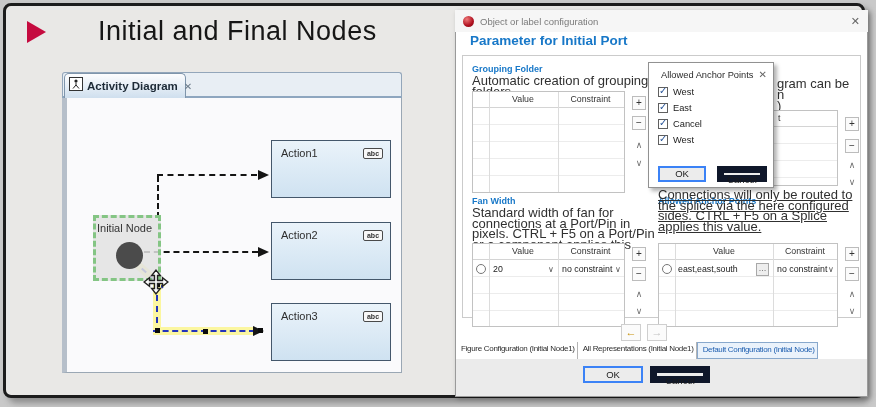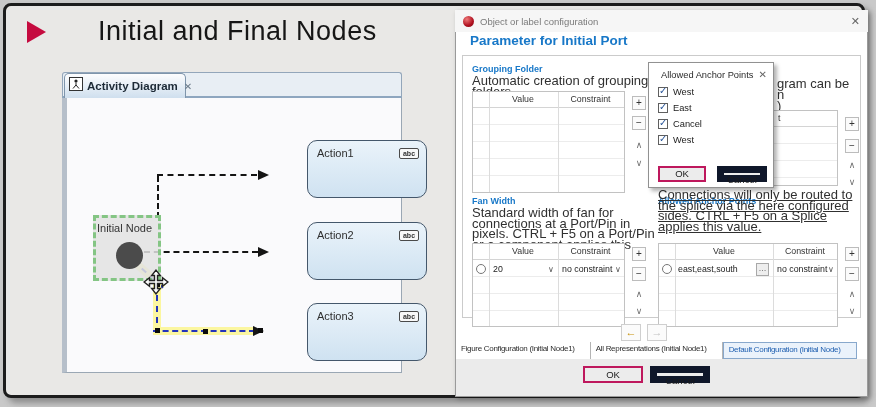--- a/index.html
+++ b/index.html
@@ -14,22 +14,22 @@
   .slide-title { font-size:27px; color:#161616; letter-spacing:0.5px; }
 
   
   .panel-strip { left:62px; top:72px; width:340px; height:26px; background:#e8eef4; border:1px solid #93a6ba; border-bottom:2px solid #8ea6bf; border-radius:3px 3px 0 0; }
   .panel-tab { left:64px; top:73px; width:122px; height:25px; background:linear-gradient(#fdfdfe,#cfdfee);
                border:1px solid #7f95ab; border-bottom:none; border-radius:5px 5px 0 0; display:flex; align-items:center; padding:0 4px; gap:4px; }
   .panel-tab .lbl { font-size:11.5px; font-weight:bold; color:#1d2a36; white-space:nowrap; }
   .panel-tab .x { font-size:10px; color:#6b7b8a; margin-left:2px; }
   .panel-body { left:62px; top:98px; width:340px; height:275px; background:#fafafc; border:1px solid #9aa7b4; border-left:5px solid #b6bfca; border-top:none; }
 
-  .action-box { width:120px; height:58px; border:1.5px solid #44576b; border-radius:10px;
-                background:linear-gradient(#eaf3fa,#cfe2f1);margin-left:36px; }
+  .action-box { width:120px; height:58px; border:1.5px solid #44576b; border-radius:0;
+                background:linear-gradient(#eaf3fa,#cfe2f1); }
   .action-box .name { position:absolute; left:9px; top:6px; font-size:11px; color:#2e2e2e; }
   .action-badge { position:absolute; right:7px; top:7px; width:20px; height:11px; border:1px solid #4a4a4a; border-radius:2px;
                   background:#f8f8f8; font-size:7px; color:#333; text-align:center; line-height:9px; font-weight:bold; }
 
   .init-sel { left:93px; top:215px; width:68px; height:66px; border:3px dashed #84c584; background:rgba(226,226,226,0.85); }
   .init-lbl { left:97px; top:222px; font-size:11px; color:#333; white-space:nowrap; }
   .init-circle { left:116px; top:242px; width:27px; height:27px; border-radius:50%; background:#4b4b4b; }
 
   .dash-h { border-top:2px dashed #141414; height:0; }
   .dash-v { border-left:2px dashed #141414; width:0; }
@@ -57,26 +57,26 @@
               background:repeating-linear-gradient(to bottom, #fff 0 16px, #ececec 16px 17px); }
   .vsep { position:absolute; top:0; bottom:0; width:1px; background:#dcdcdc; }
   .radio { width:10px; height:10px; border:1px solid #777; border-radius:50%; background:#fff; }
   .ddl { font-size:8px; color:#555; }
   .cellv { font-size:8.8px; color:#222; white-space:nowrap; }
   .mini-btn { width:14px; height:14px; border:1px solid #bcbcbc; background:#fbfbfb; font-size:10px; line-height:11px; text-align:center; color:#333; }
   .mini-chev { width:14px; height:12px; font-size:9px; line-height:11px; text-align:center; color:#707070; }
   .ell-btn { width:13px; height:13px; border:1px solid #a8a8a8; background:#eee; font-size:8px; line-height:10px; text-align:center; color:#333; }
 
   .btn { background:#ececec; border:7px solid #0f172a; font-size:9.5px; color:#1a1a1a; text-align:center; }
-  .btn.default { border:2px solid #be185d; }
+  .btn.default { border:2px solid #3b82f6; }
 
   .xfer-btn { width:20px; height:17px; border:1px solid #cfcfcf; background:#fbfbfb; font-size:11px; font-weight:bold; text-align:center; line-height:14px; }
 
   .tabbar { left:456px; top:342px; width:412px; height:17px; display:flex; align-items:stretch; }
-  .ftab { font-size:8px; letter-spacing:-0.3px; color:#2d2d2d; padding:2px 15px 0 5px; border-right:1px solid #b4b4b4; white-space:nowrap; }
+  .ftab { font-size:8px; letter-spacing:-0.3px; color:#2d2d2d; padding:2px 2px 0 5px; border-right:1px solid #b4b4b4; white-space:nowrap; }
   .ftab.sel { color:#1f5fb0; background:#eaf2fb; border:1px solid #88a8cc; }
   .dlg-footer { left:456px; top:359px; width:411px; height:37px; background:#ebebeb; }
 
   
   #popup { left:648px; top:62px; width:126px; height:126px; background:#fff; border:1px solid #919191; box-shadow:3px 3px 4px rgba(0,0,0,0.3); z-index:5; }
   .pop-title { display:flex; align-items:center; gap:5px; padding:6px 7px 4px 7px; }
   .pop-title .t { font-size:9.3px; color:#2b2b2b; flex:1; white-space:nowrap; }
   .chk-row { display:flex; align-items:center; gap:5px; padding:3px 0 3px 9px; }
   .chk-box { width:10px; height:10px; border:1px solid #5f5f5f; background:#fff; position:relative; }
   .chk-box .m { position:absolute; left:0px; top:-3px; font-size:10px; color:#2b579a; }

